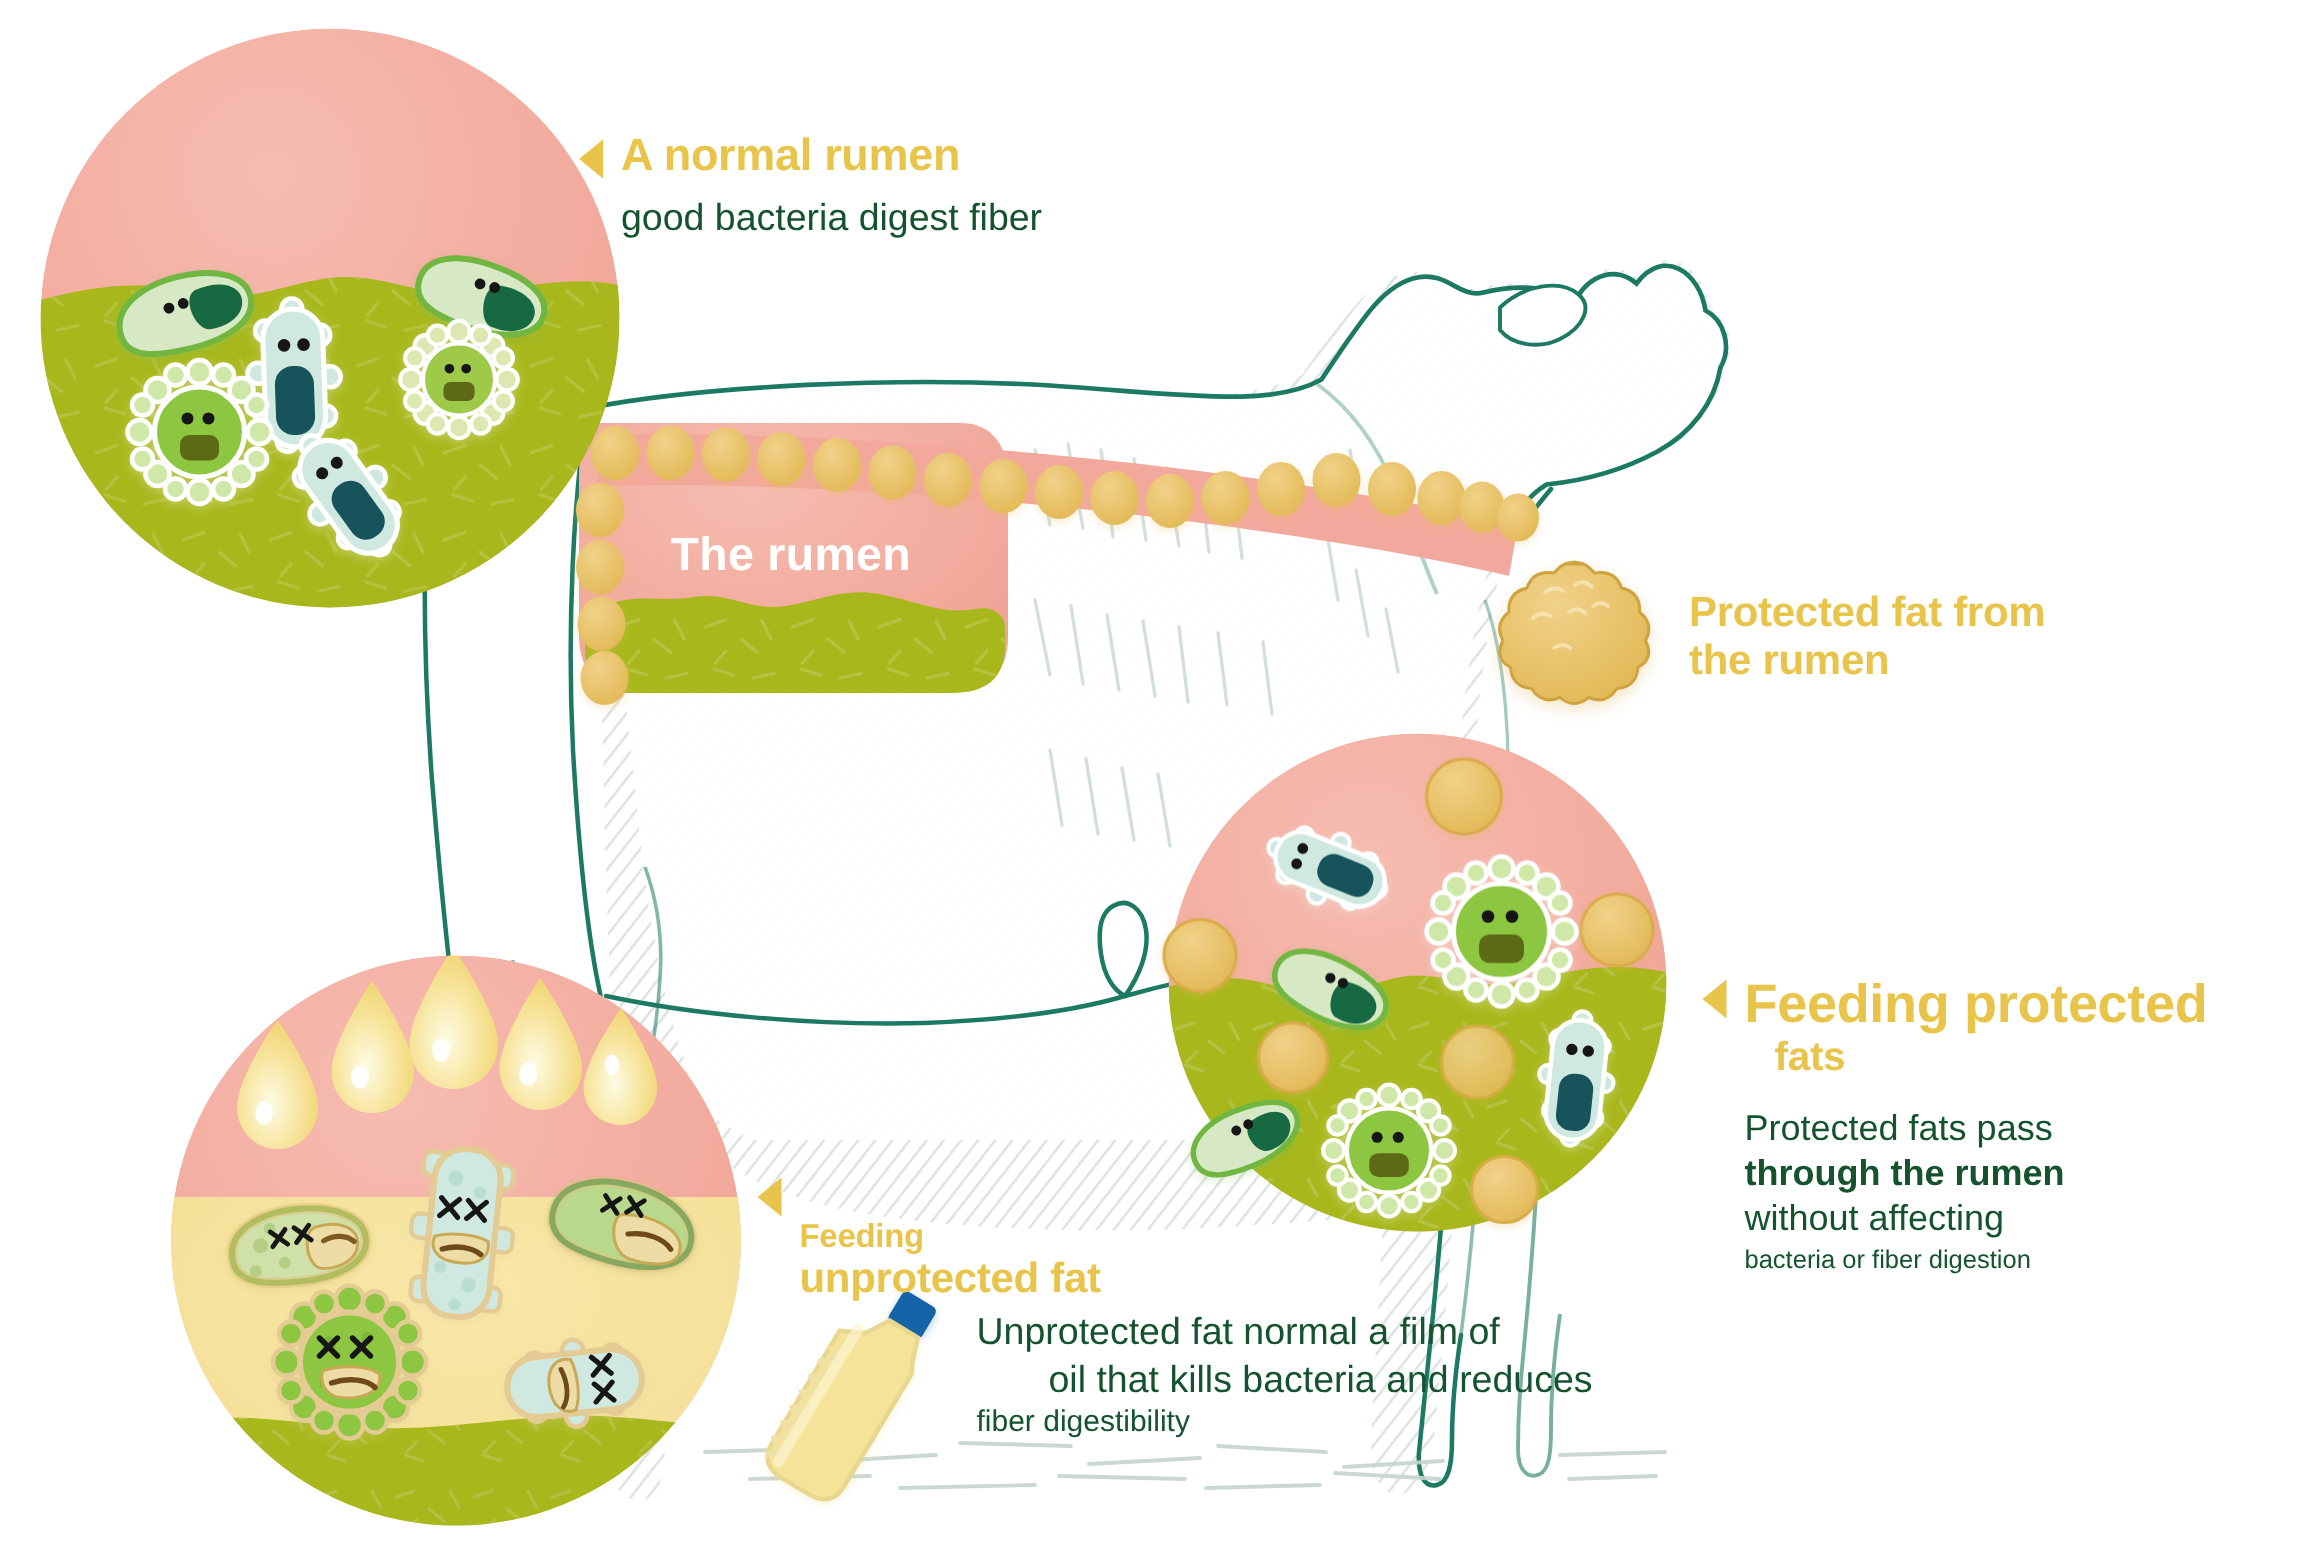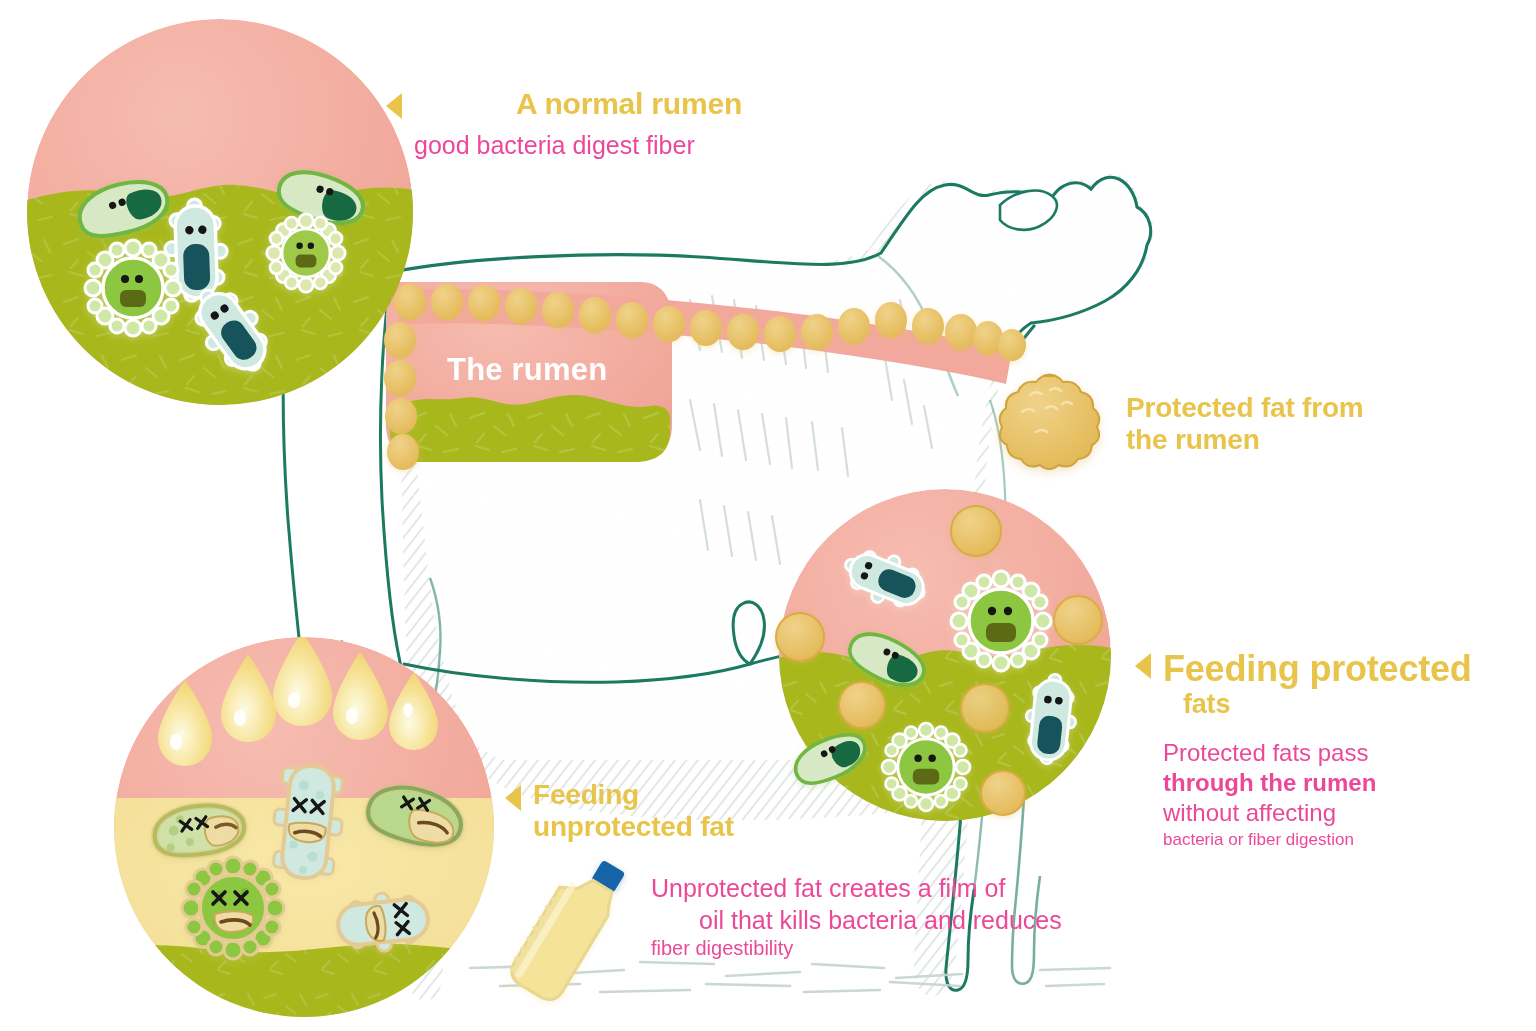--- a/index.html
+++ b/index.html
@@ -7,21 +7,21 @@
   #stage{position:relative;width:1536px;height:1031px;background:#fff;}
 
   svg.layer{position:absolute;left:0;top:0;width:1536px;height:1031px;}
 
   .txtblock{position:absolute;}
   .heading{
     color:#e8c44a;font-weight:bold;line-height:1.14;
     font-family:"Liberation Sans",sans-serif;letter-spacing:-.2px;
   }
   .body{
-    color:#ec4899;line-height:1.26;font-weight:normal;
+    color:#14532d;line-height:1.26;font-weight:normal;
     font-family:"Liberation Sans",sans-serif;
   }
   .marker{
     position:absolute;width:0;height:0;
     border-top:13px solid transparent;border-bottom:13px solid transparent;
     border-right:16px solid #e8c44a;
   }
   .rumen-label{
     position:absolute;color:#ffffff;font-weight:bold;font-size:31px;
     font-family:"Liberation Sans",sans-serif;letter-spacing:.2px;
@@ -712,21 +712,21 @@
                  L-36 -40 L-20 -48 Z" fill="#f6e39a" stroke="#e8d88f" stroke-width="3"></path>
         <path d="M-36 -28 l8 6 l-8 6 l8 6 l-8 6 l8 6 l-8 6 l8 6 l-8 6
                  l8 6 l-8 6 l8 6 l-8 6 l8 6 l-8 6" fill="none" stroke="#efe0a3" stroke-width="4"></path>
         <path d="M-26 -48 L-26 56" stroke="#fdf6d4" stroke-width="7" opacity=".65" stroke-linecap="round"></path>
       </g>
     </g>
   </svg>
 
   <div class="marker" style="left:386px;top:93px;"></div>
   <div class="txtblock" style="left:414px;top:87px;width:430px;">
-    <div class="heading" style="font-size:30px;text-align:center;">A normal rumen</div>
+    <div class="heading" style="font-size:30px;">A normal rumen</div>
     <div class="body" style="font-size:25px;margin-top:9px;">good bacteria digest fiber</div>
   </div>
 
   <div class="txtblock" style="left:1126px;top:392px;width:370px;">
     <div class="heading" style="font-size:28px;">Protected fat from</div>
     <div class="heading" style="font-size:28px;">the rumen</div>
   </div>
 
   <div class="marker" style="left:1135px;top:653px;"></div>
   <div class="txtblock" style="left:1163px;top:648px;width:360px;">
@@ -735,24 +735,24 @@
     <div style="margin-top:18px;">
       <div class="body" style="font-size:24px;">Protected fats pass</div>
       <div class="body" style="font-size:24px;font-weight:bold;">through the rumen</div>
       <div class="body" style="font-size:24px;">without affecting</div>
       <div class="body" style="font-size:17px;">bacteria or fiber digestion</div>
     </div>
   </div>
 
   <div class="marker" style="left:505px;top:785px;"></div>
   <div class="txtblock" style="left:533px;top:779px;width:330px;">
-    <div class="heading" style="font-size:28px;">Feeding</div>
+    <div class="heading" style="font-size:22px;margin-top:32px;">Feeding</div>
     <div class="heading" style="font-size:28px;">unprotected fat</div>
   </div>
   <div class="txtblock" style="left:651px;top:873px;width:470px;">
-    <div class="body" style="font-size:25px;">Unprotected fat creates a film of</div>
+    <div class="body" style="font-size:25px;">Unprotected fat normal a film of</div>
     <div class="body" style="font-size:25px;margin-left:48px;">oil that kills bacteria and reduces</div>
     <div class="body" style="font-size:20px;">fiber digestibility</div>
   </div>
 
   <div class="rumen-label" style="left:447px;top:352px;">The rumen</div>
 
 </div>
 
 </body></html>

